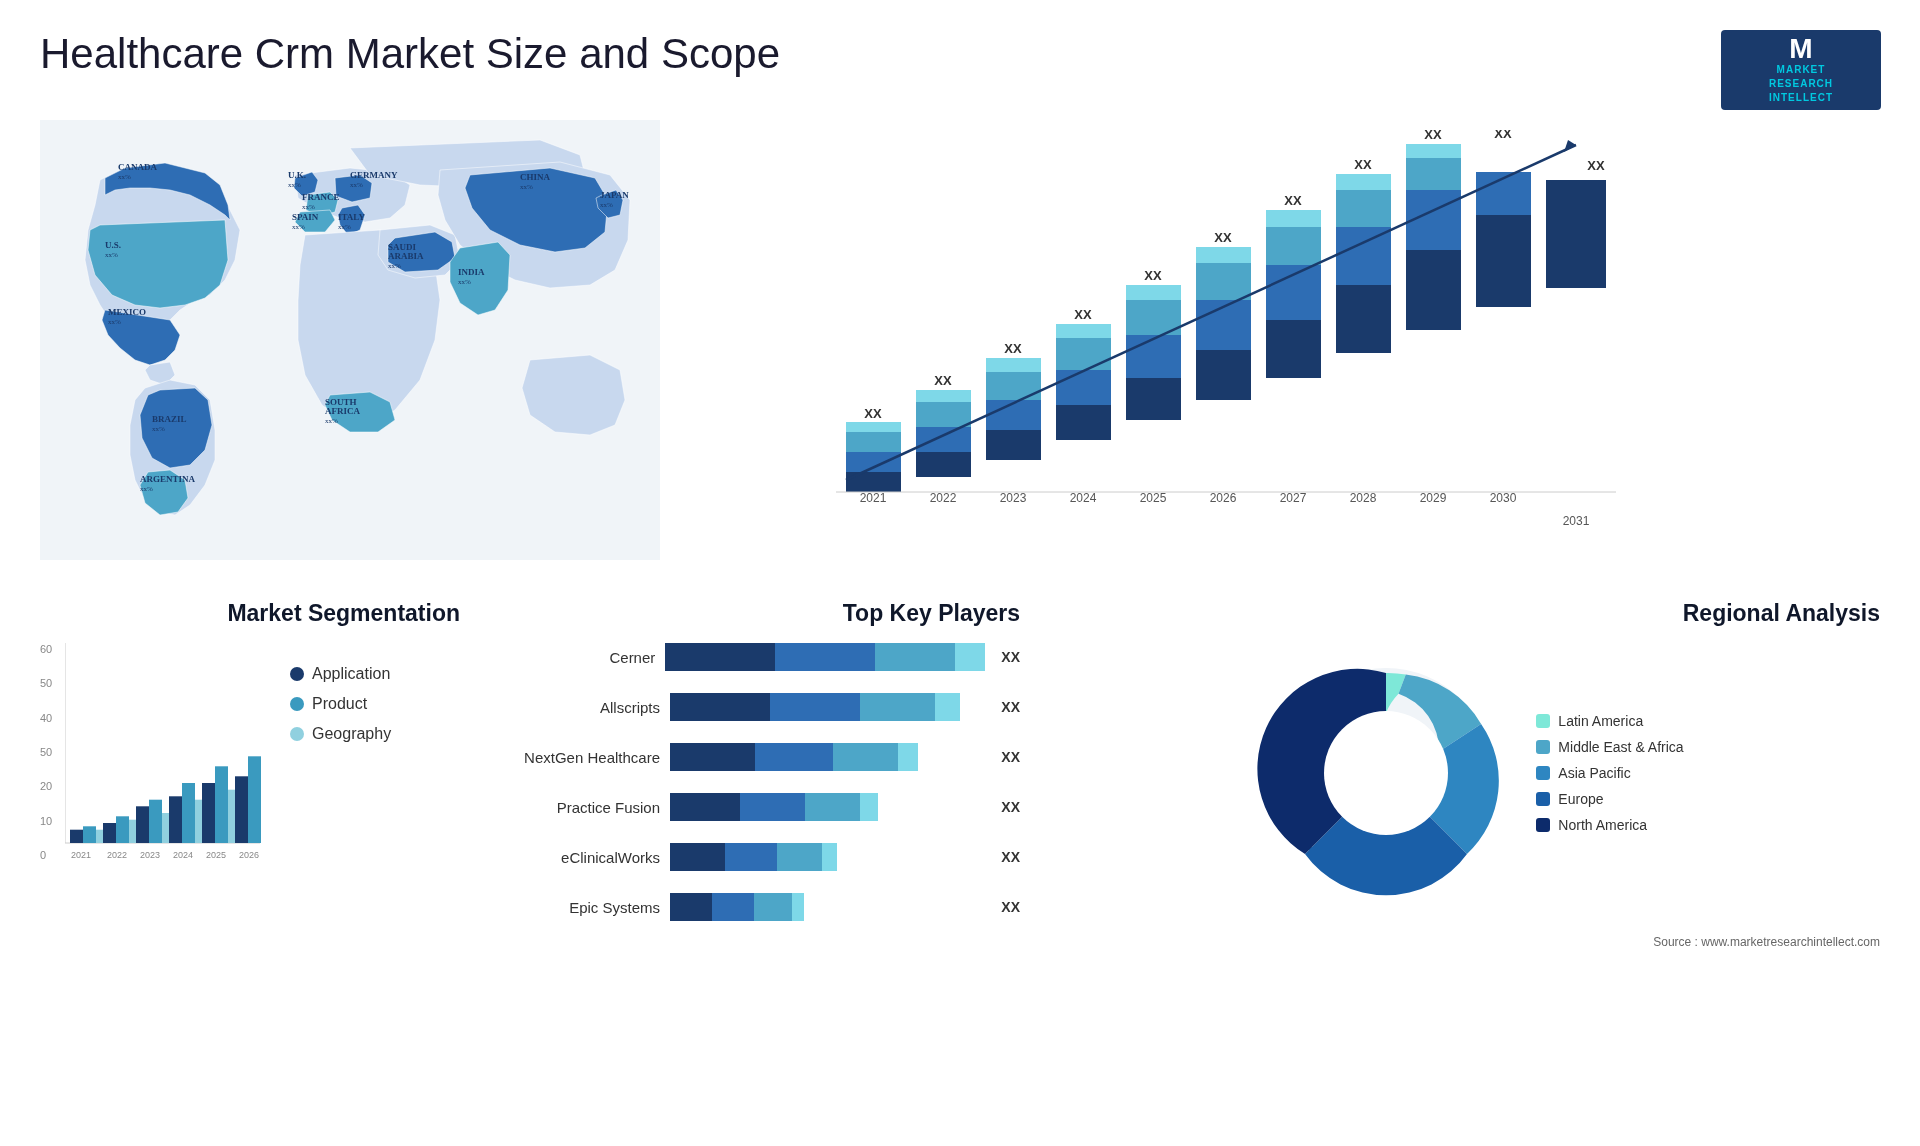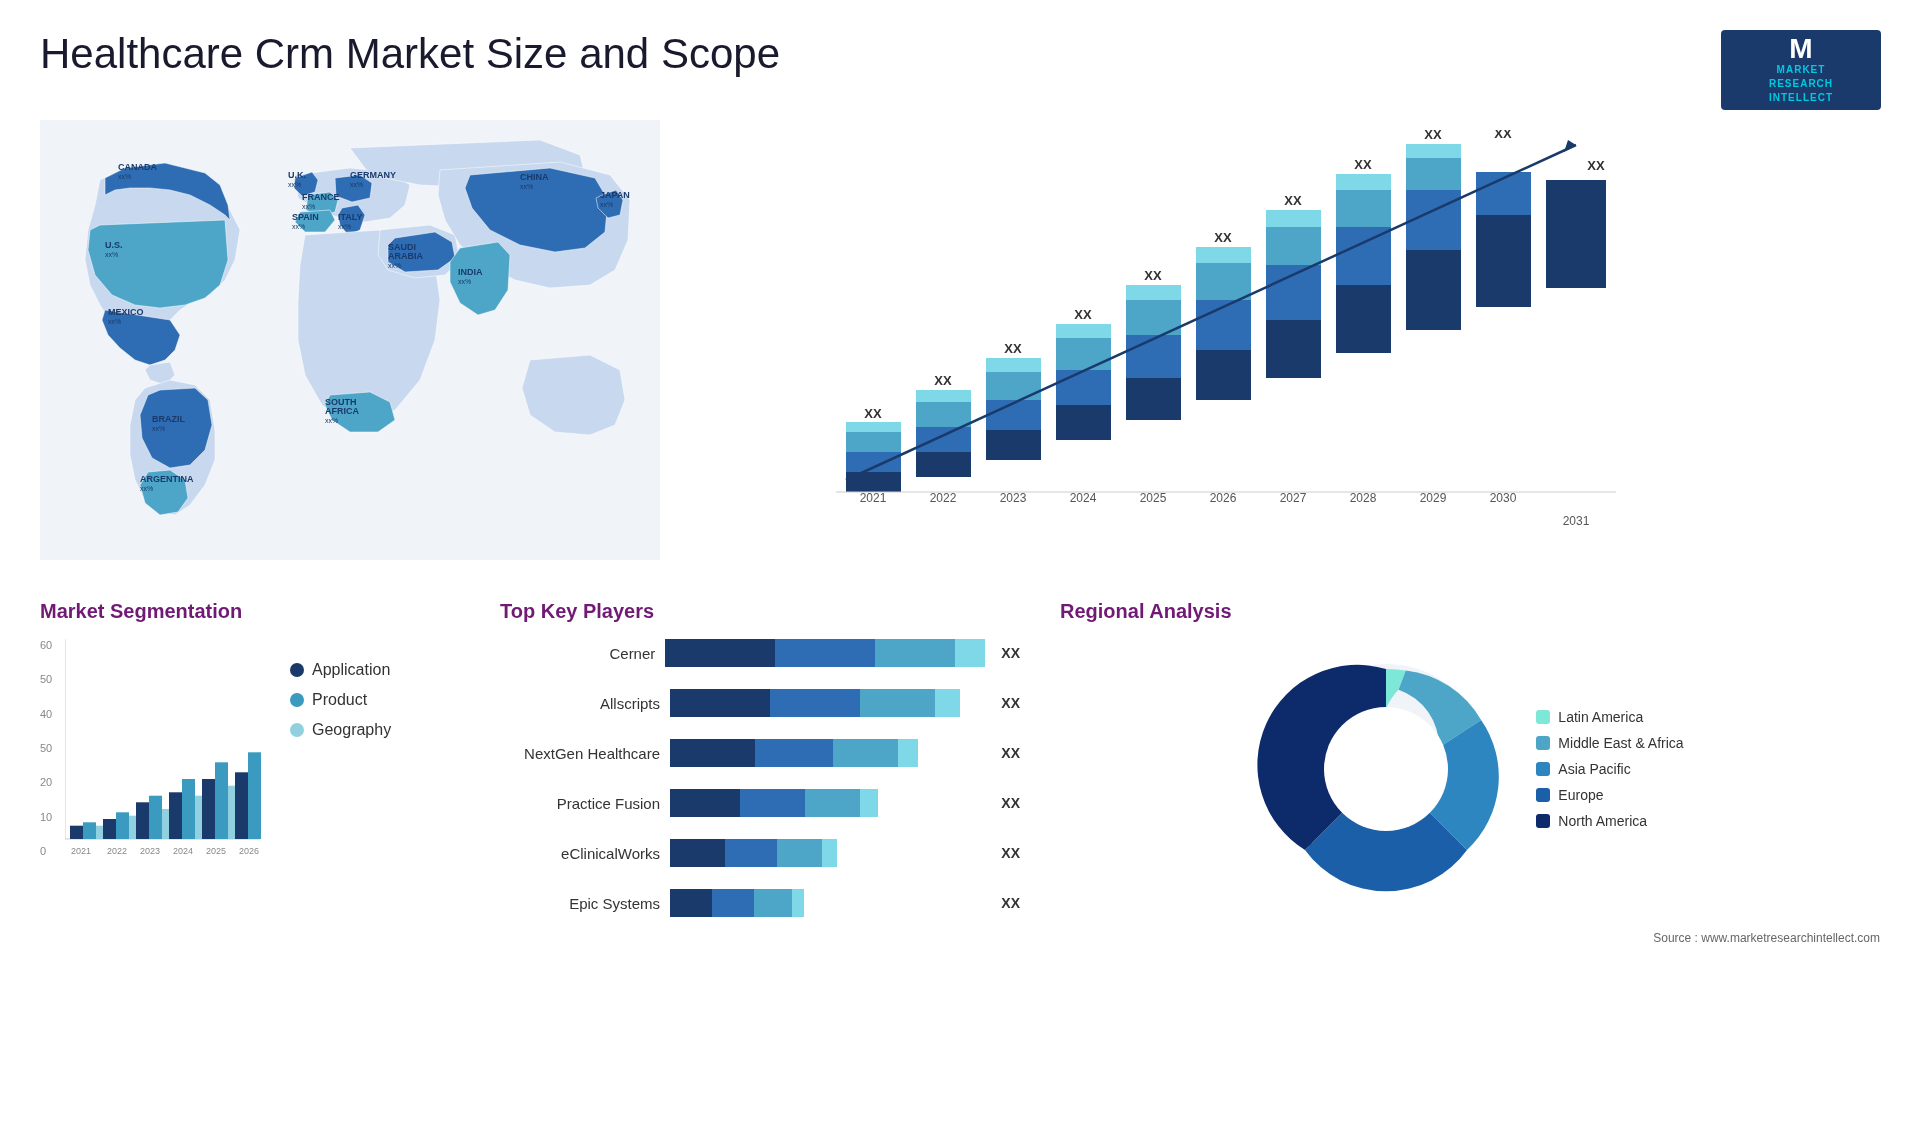--- a/index.html
+++ b/index.html
@@ -57,20 +57,21 @@
       display: flex;
       padding: 0 40px;
       gap: 20px;
     }
 
     
     .map-section {
       width: 532px;
       height: 460px;
       position: relative;
+      font-family: Liberation Serif, serif;
     }
 
     
     .chart-section {
       flex: 1;
       height: 460px;
       position: relative;
       padding: 10px 20px;
     }
 
@@ -85,25 +86,25 @@
       width: 420px;
     }
     .players-section {
       width: 520px;
     }
     .regional-section {
       flex: 1;
     }
 
     .section-title {
-      font-size: 20px;
+      font-size: 23px;
       font-weight: 700;
-      color: #701a75;
+      color: #0f172a;
       margin-bottom: 16px;
-      text-align: left;
+      text-align: right;
     }
 
     
     .world-map-container {
       width: 100%;
       height: 100%;
       position: relative;
     }
 
     

